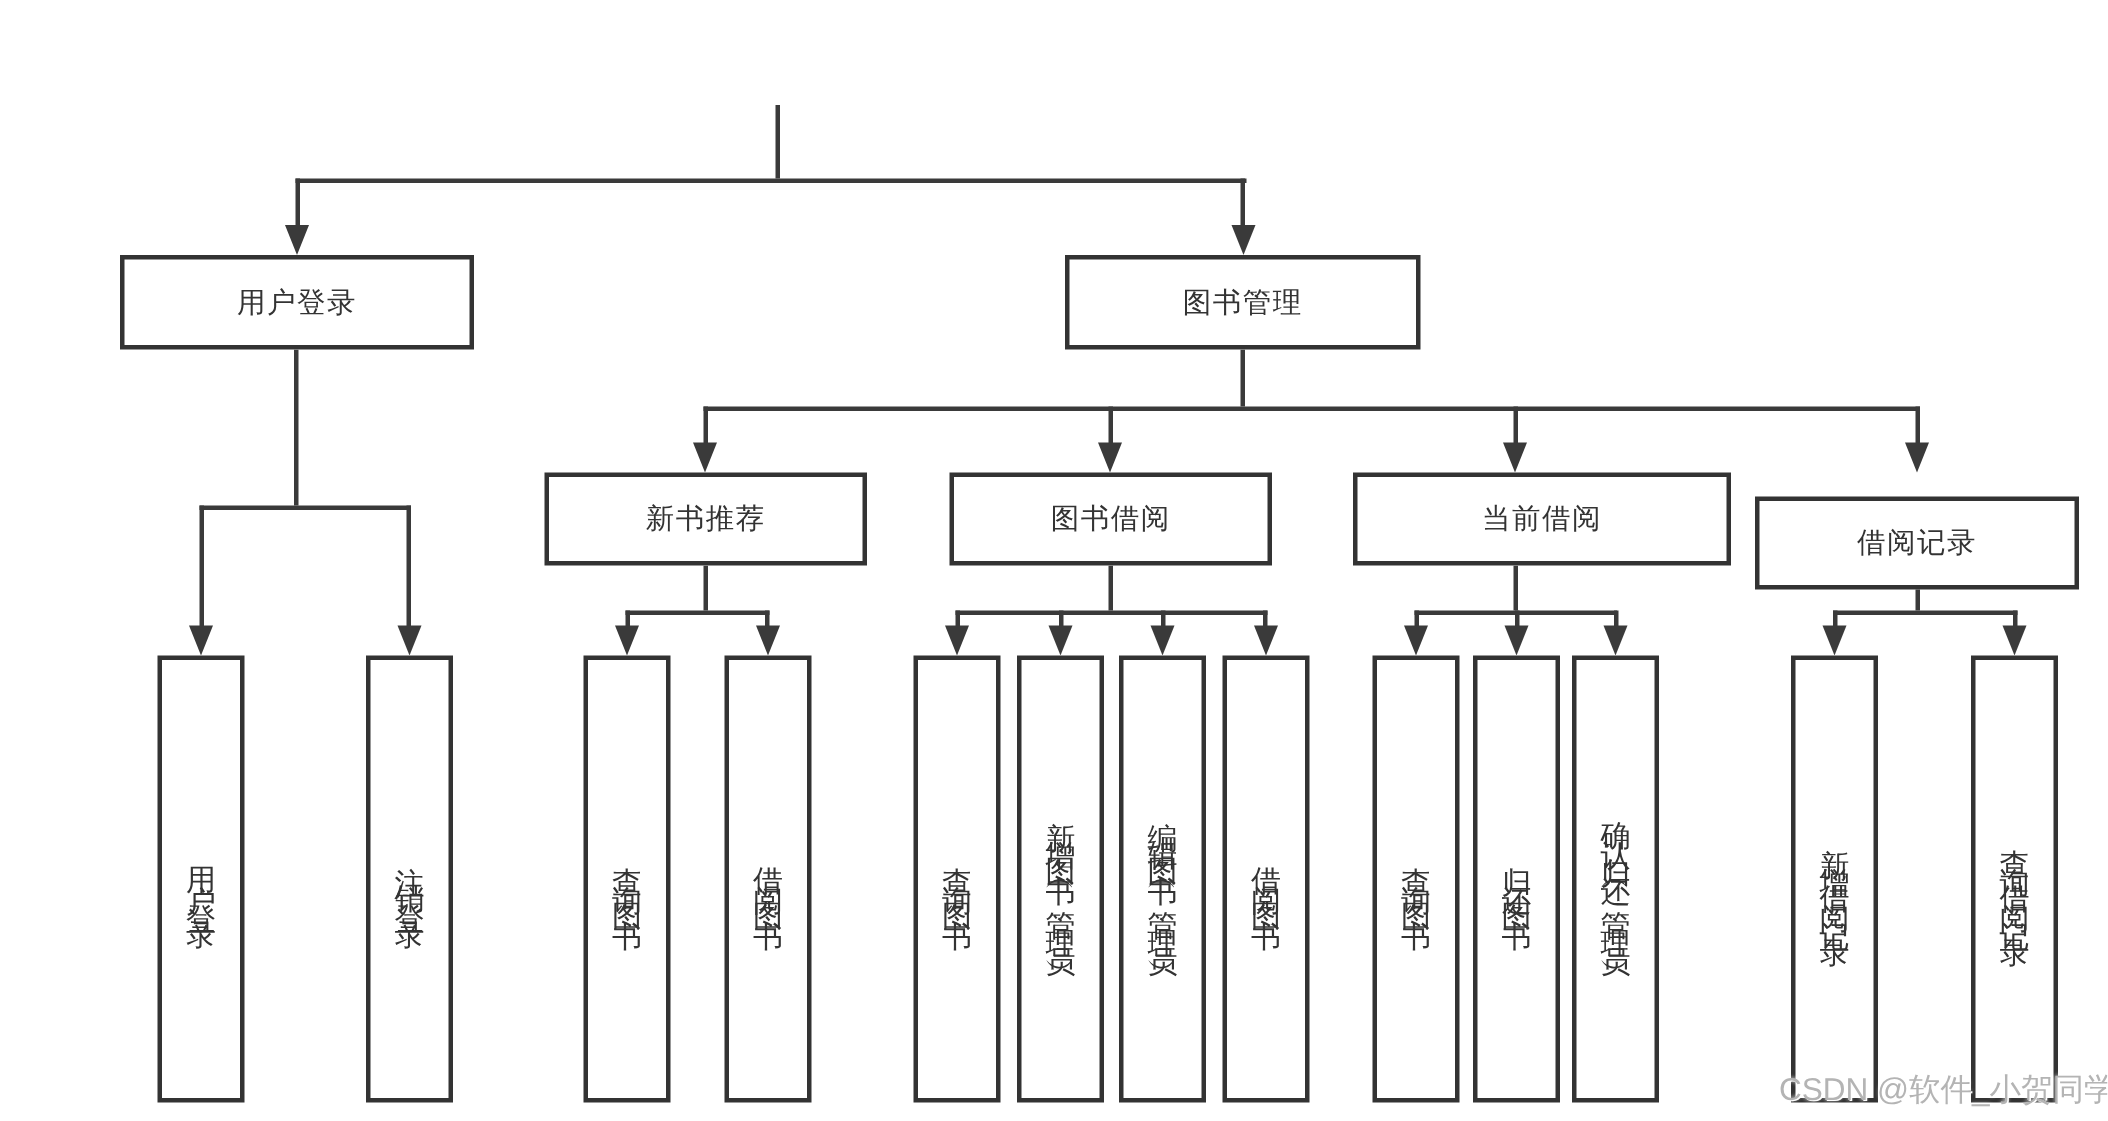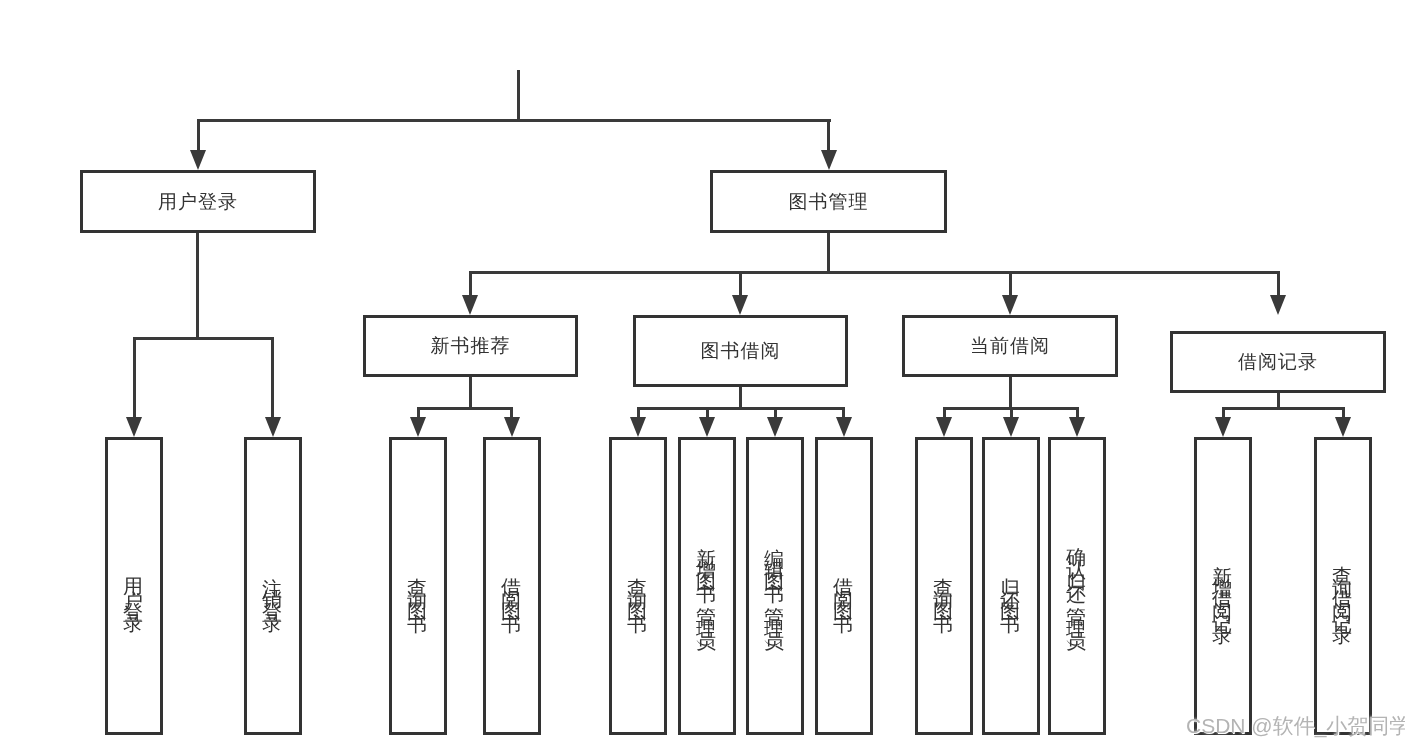--- a/index.html
+++ b/index.html
@@ -37,23 +37,23 @@
 
 <div class="canvas">
 
 
   <div class="hbox" style="left:80px;top:170px;width:236px;height:63px">用户登录</div>
 
   <div class="hbox" style="left:363px;top:315px;width:215px;height:62px">新书推荐</div>
 
   <div class="hbox" style="left:710px;top:170px;width:237px;height:63px">图书管理</div>
 
-  <div class="hbox" style="left:633px;top:315px;width:215px;height:72px">图书借阅</div>
+  <div class="hbox" style="left:633px;top:315px;width:215px;height:62px">图书借阅</div>
 
-  <div class="hbox" style="left:902px;top:315px;width:216px;height:62px">当前借阅</div>
+  <div class="hbox" style="left:902px;top:315px;width:252px;height:62px">当前借阅</div>
 
   <div class="hbox" style="left:1170px;top:331px;width:216px;height:62px">借阅记录</div>
 
   <div class="vbox" style="left:105px;top:437px;width:58px;height:298px">用户登录</div>
 
   <div class="vbox" style="left:244px;top:437px;width:58px;height:298px">注销登录</div>
 
   <div class="vbox" style="left:389px;top:437px;width:58px;height:298px">查询图书</div>
 
   <div class="vbox" style="left:483px;top:437px;width:58px;height:298px">借阅图书</div>

